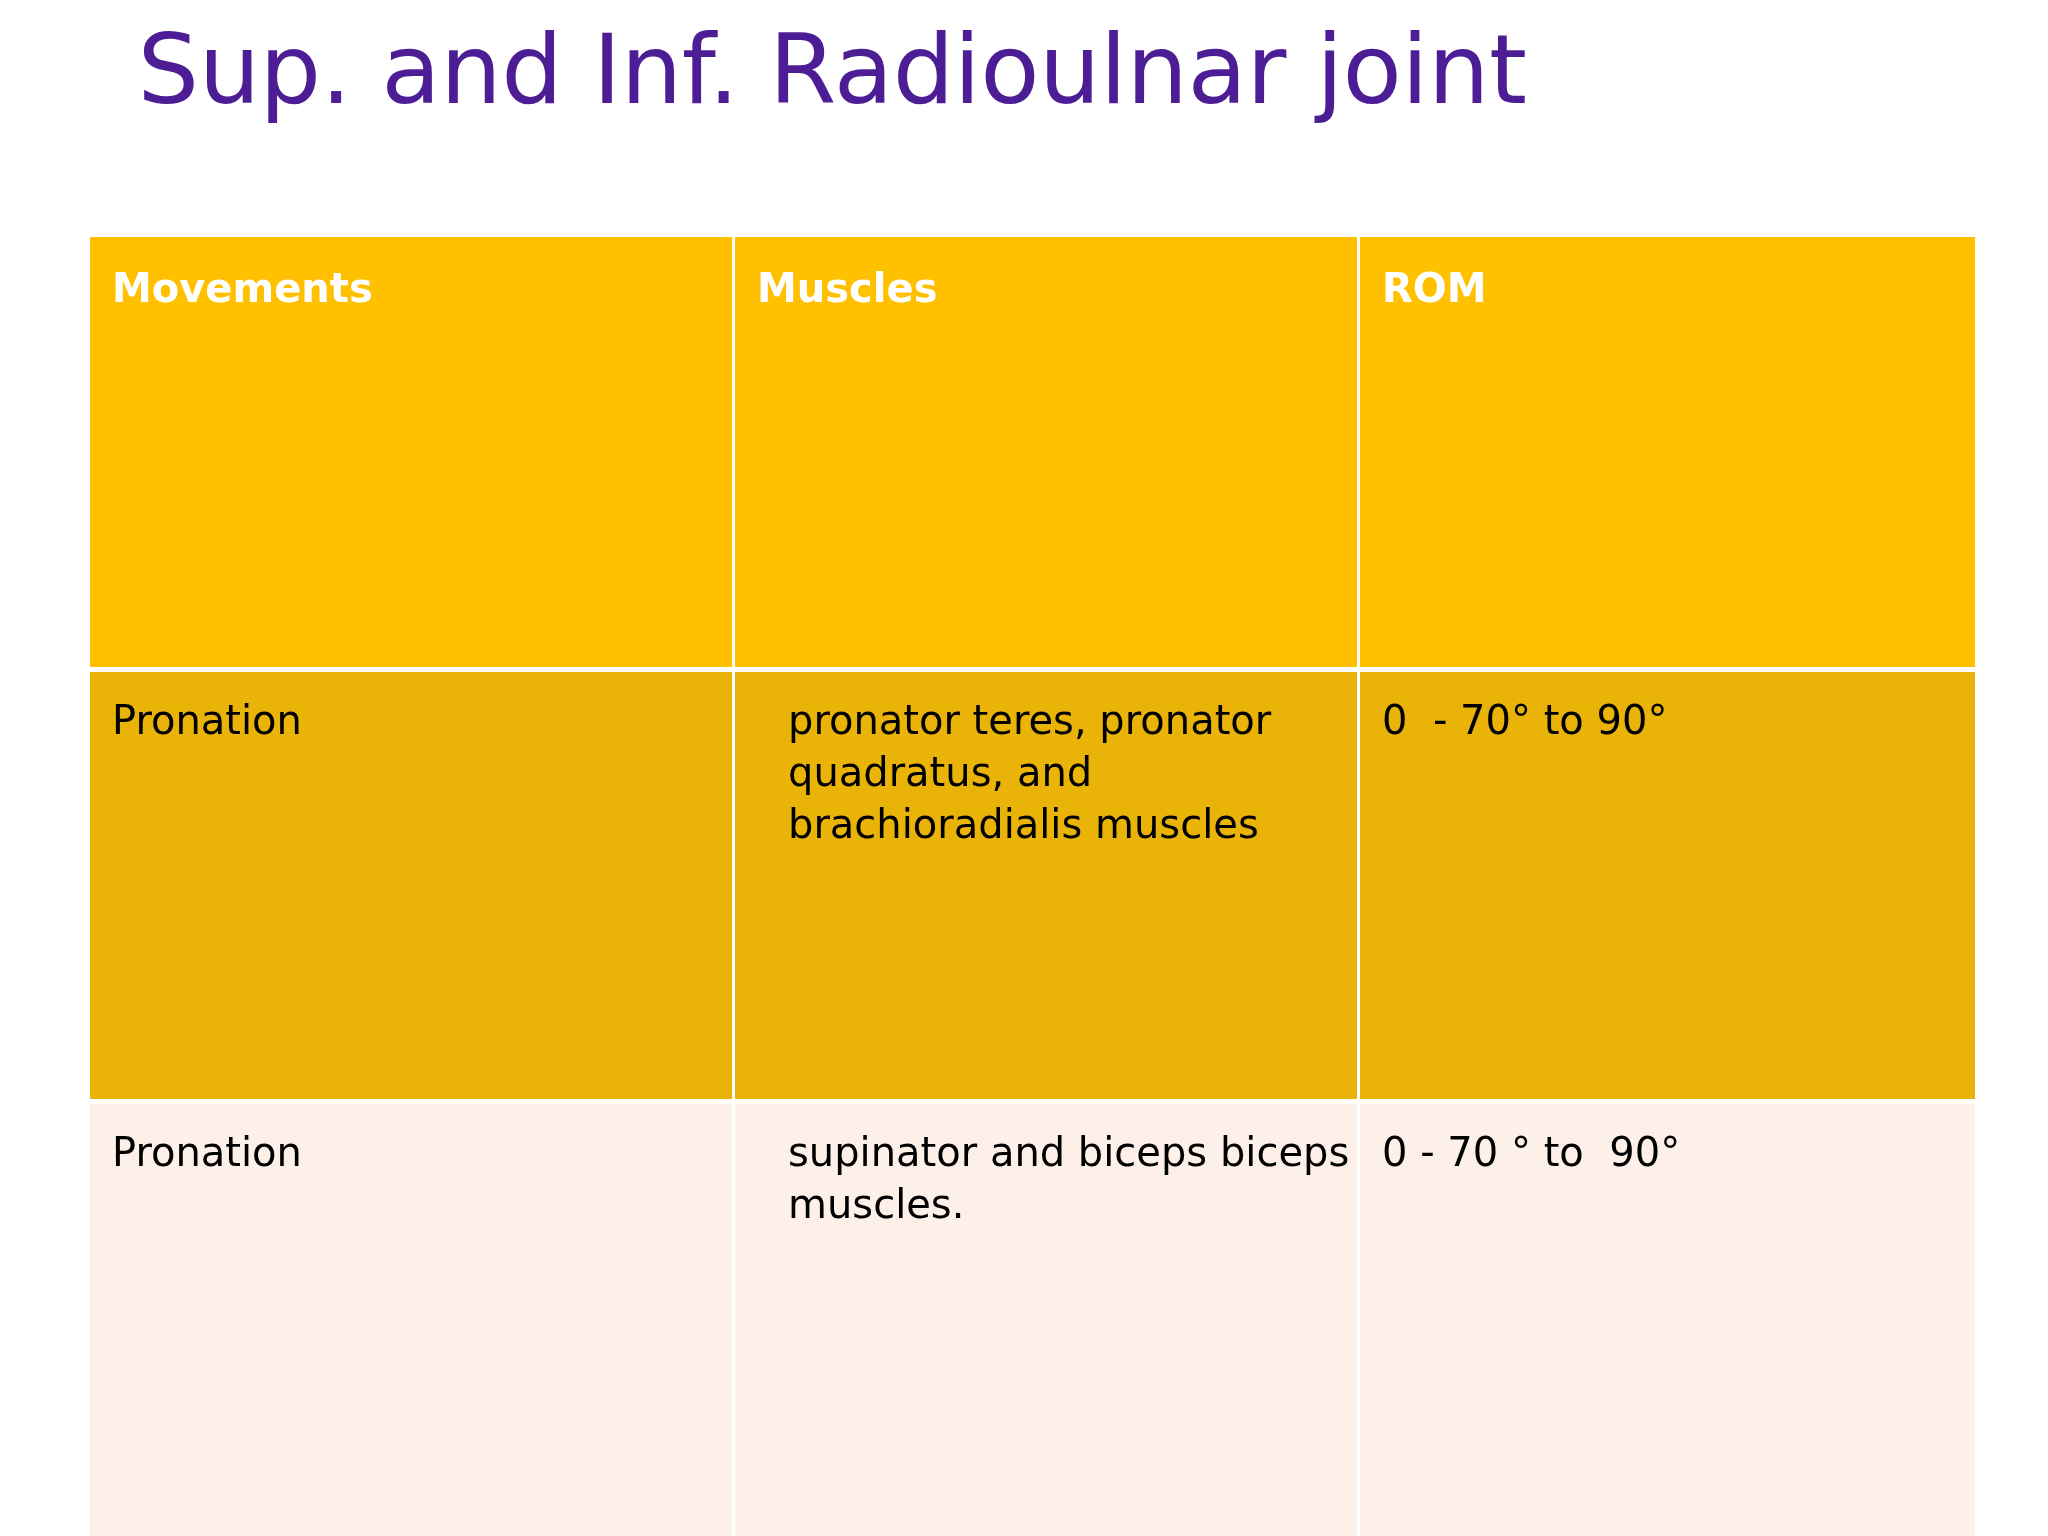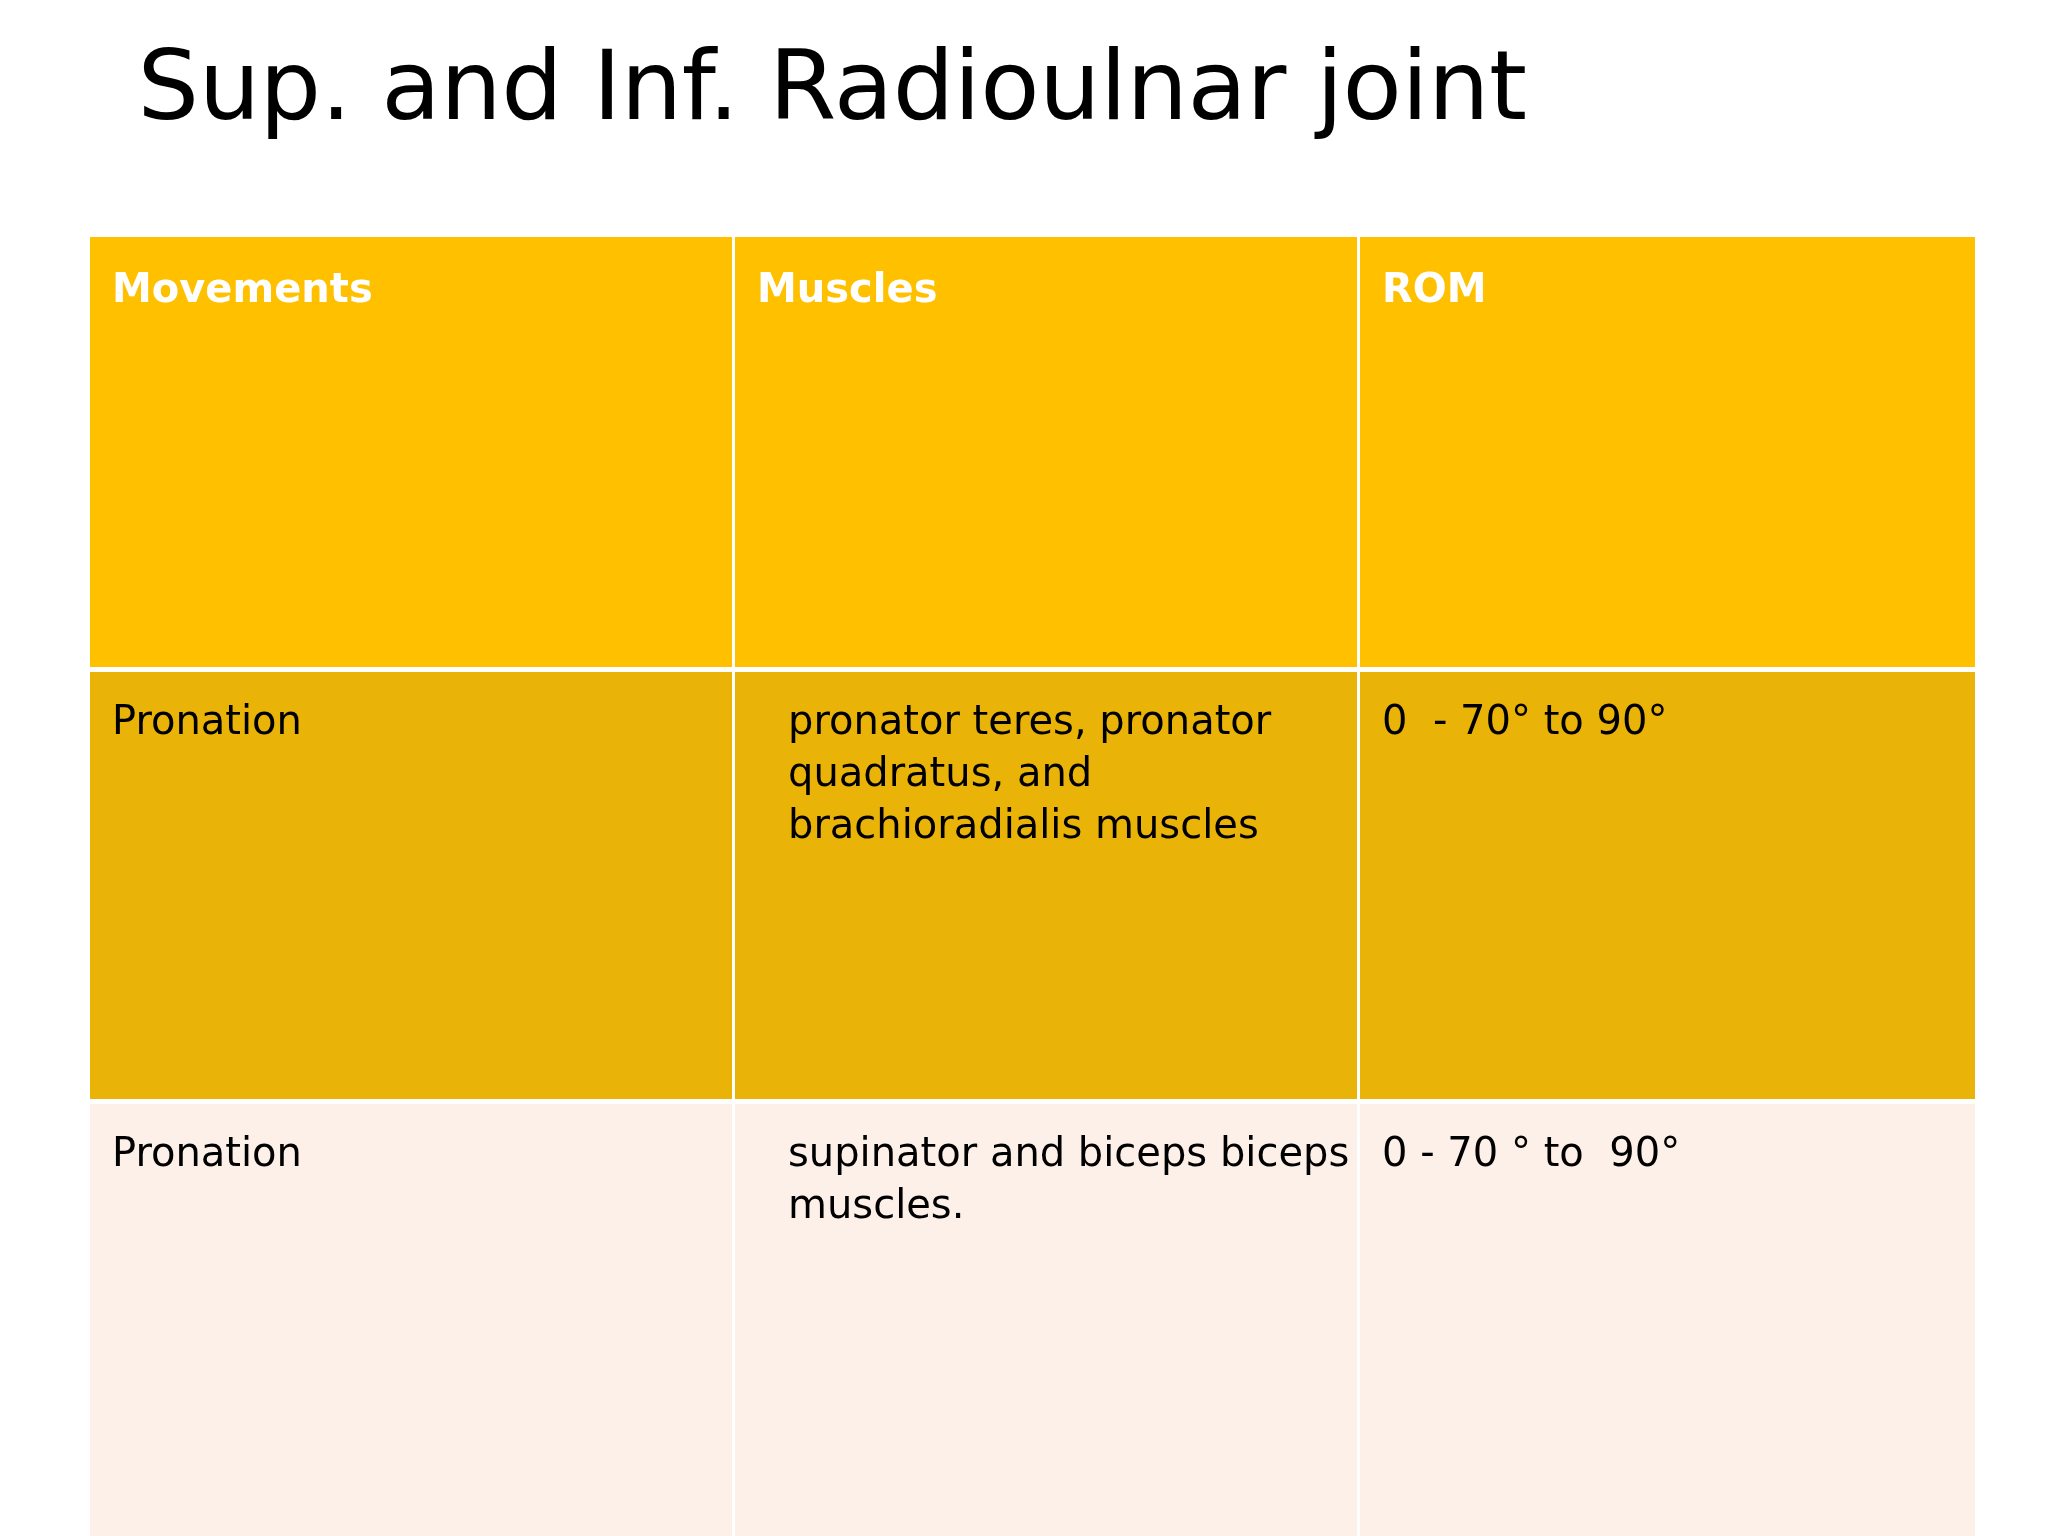--- a/index.html
+++ b/index.html
@@ -19,29 +19,29 @@
     width: 2048px;
     height: 1536px;
     background: #ffffff;
     overflow: hidden;
   }
 
   
   .slide-title {
     position: absolute;
     left: 0;
-    top: 32px;
+    top: 16px;
     width: 1664px;
     text-align: center;
     font-family: "DejaVu Sans", sans-serif;
     font-weight: 400;
     font-size: 97px;
     line-height: 1.12;
     letter-spacing: -0.5px;
-    color: #000000;
+    color: #4c1d95;
     white-space: pre;
   }
 
   
   .table-wrap {
     position: absolute;
     left: 90px;
     top: 237px;
     width: 1885px;
     height: 1300px;

